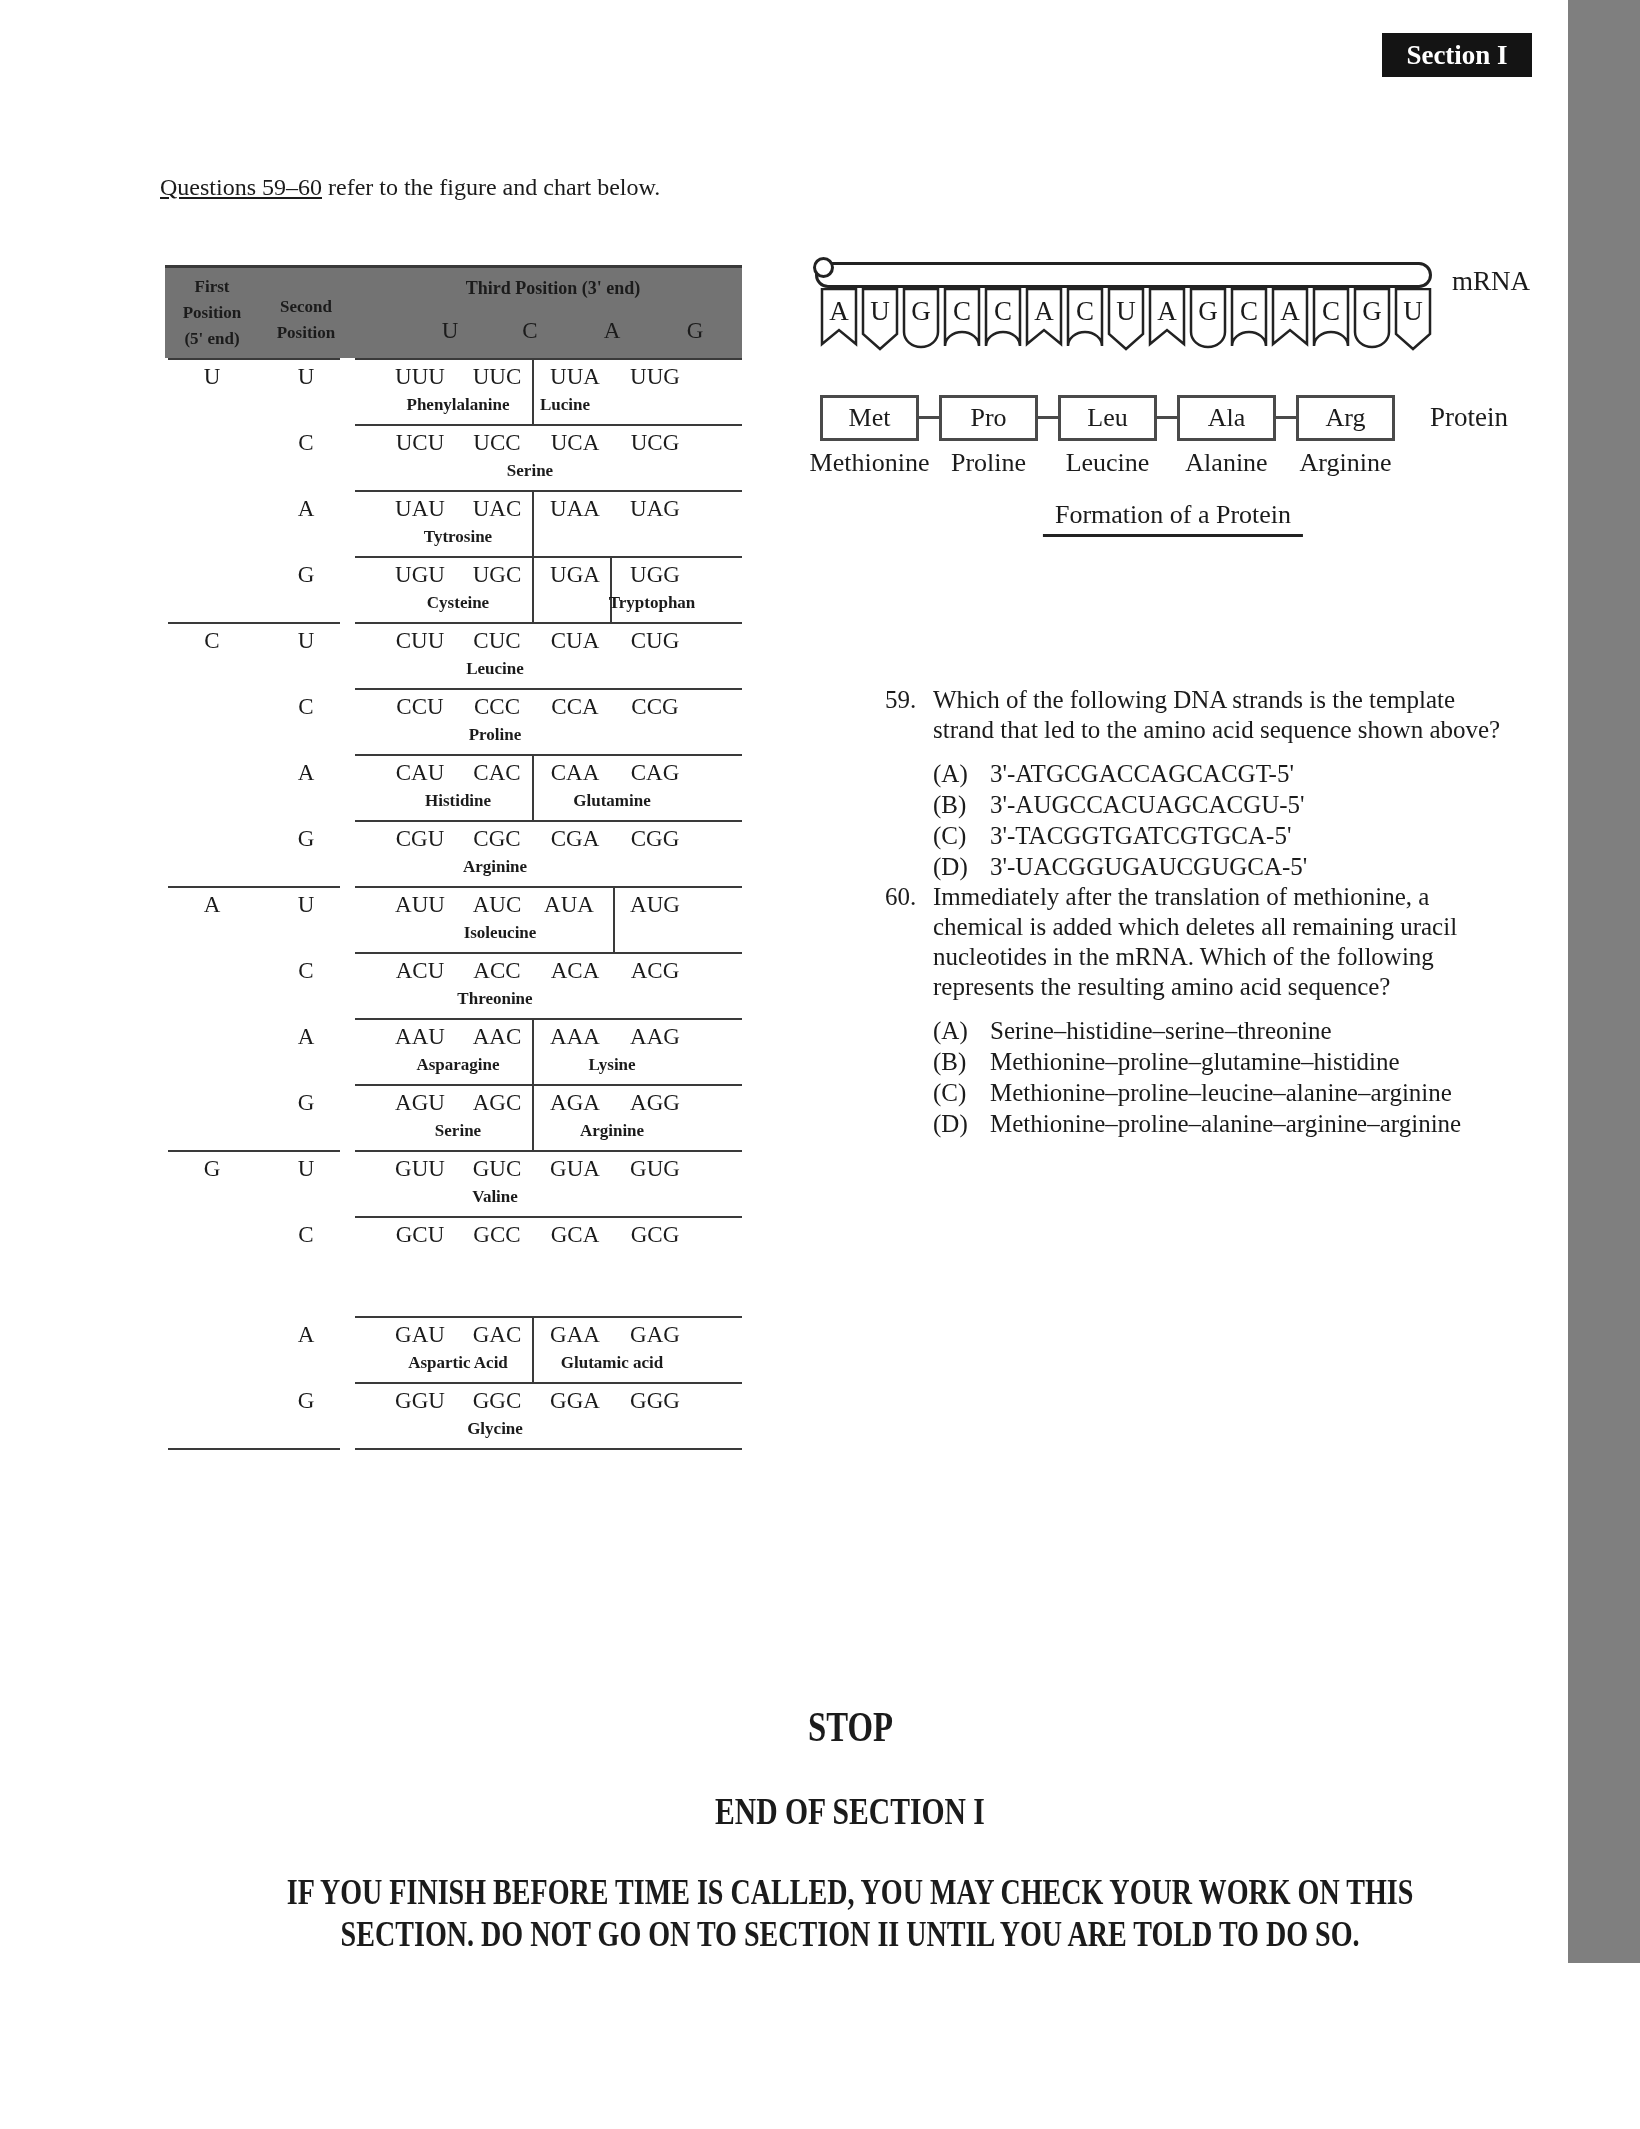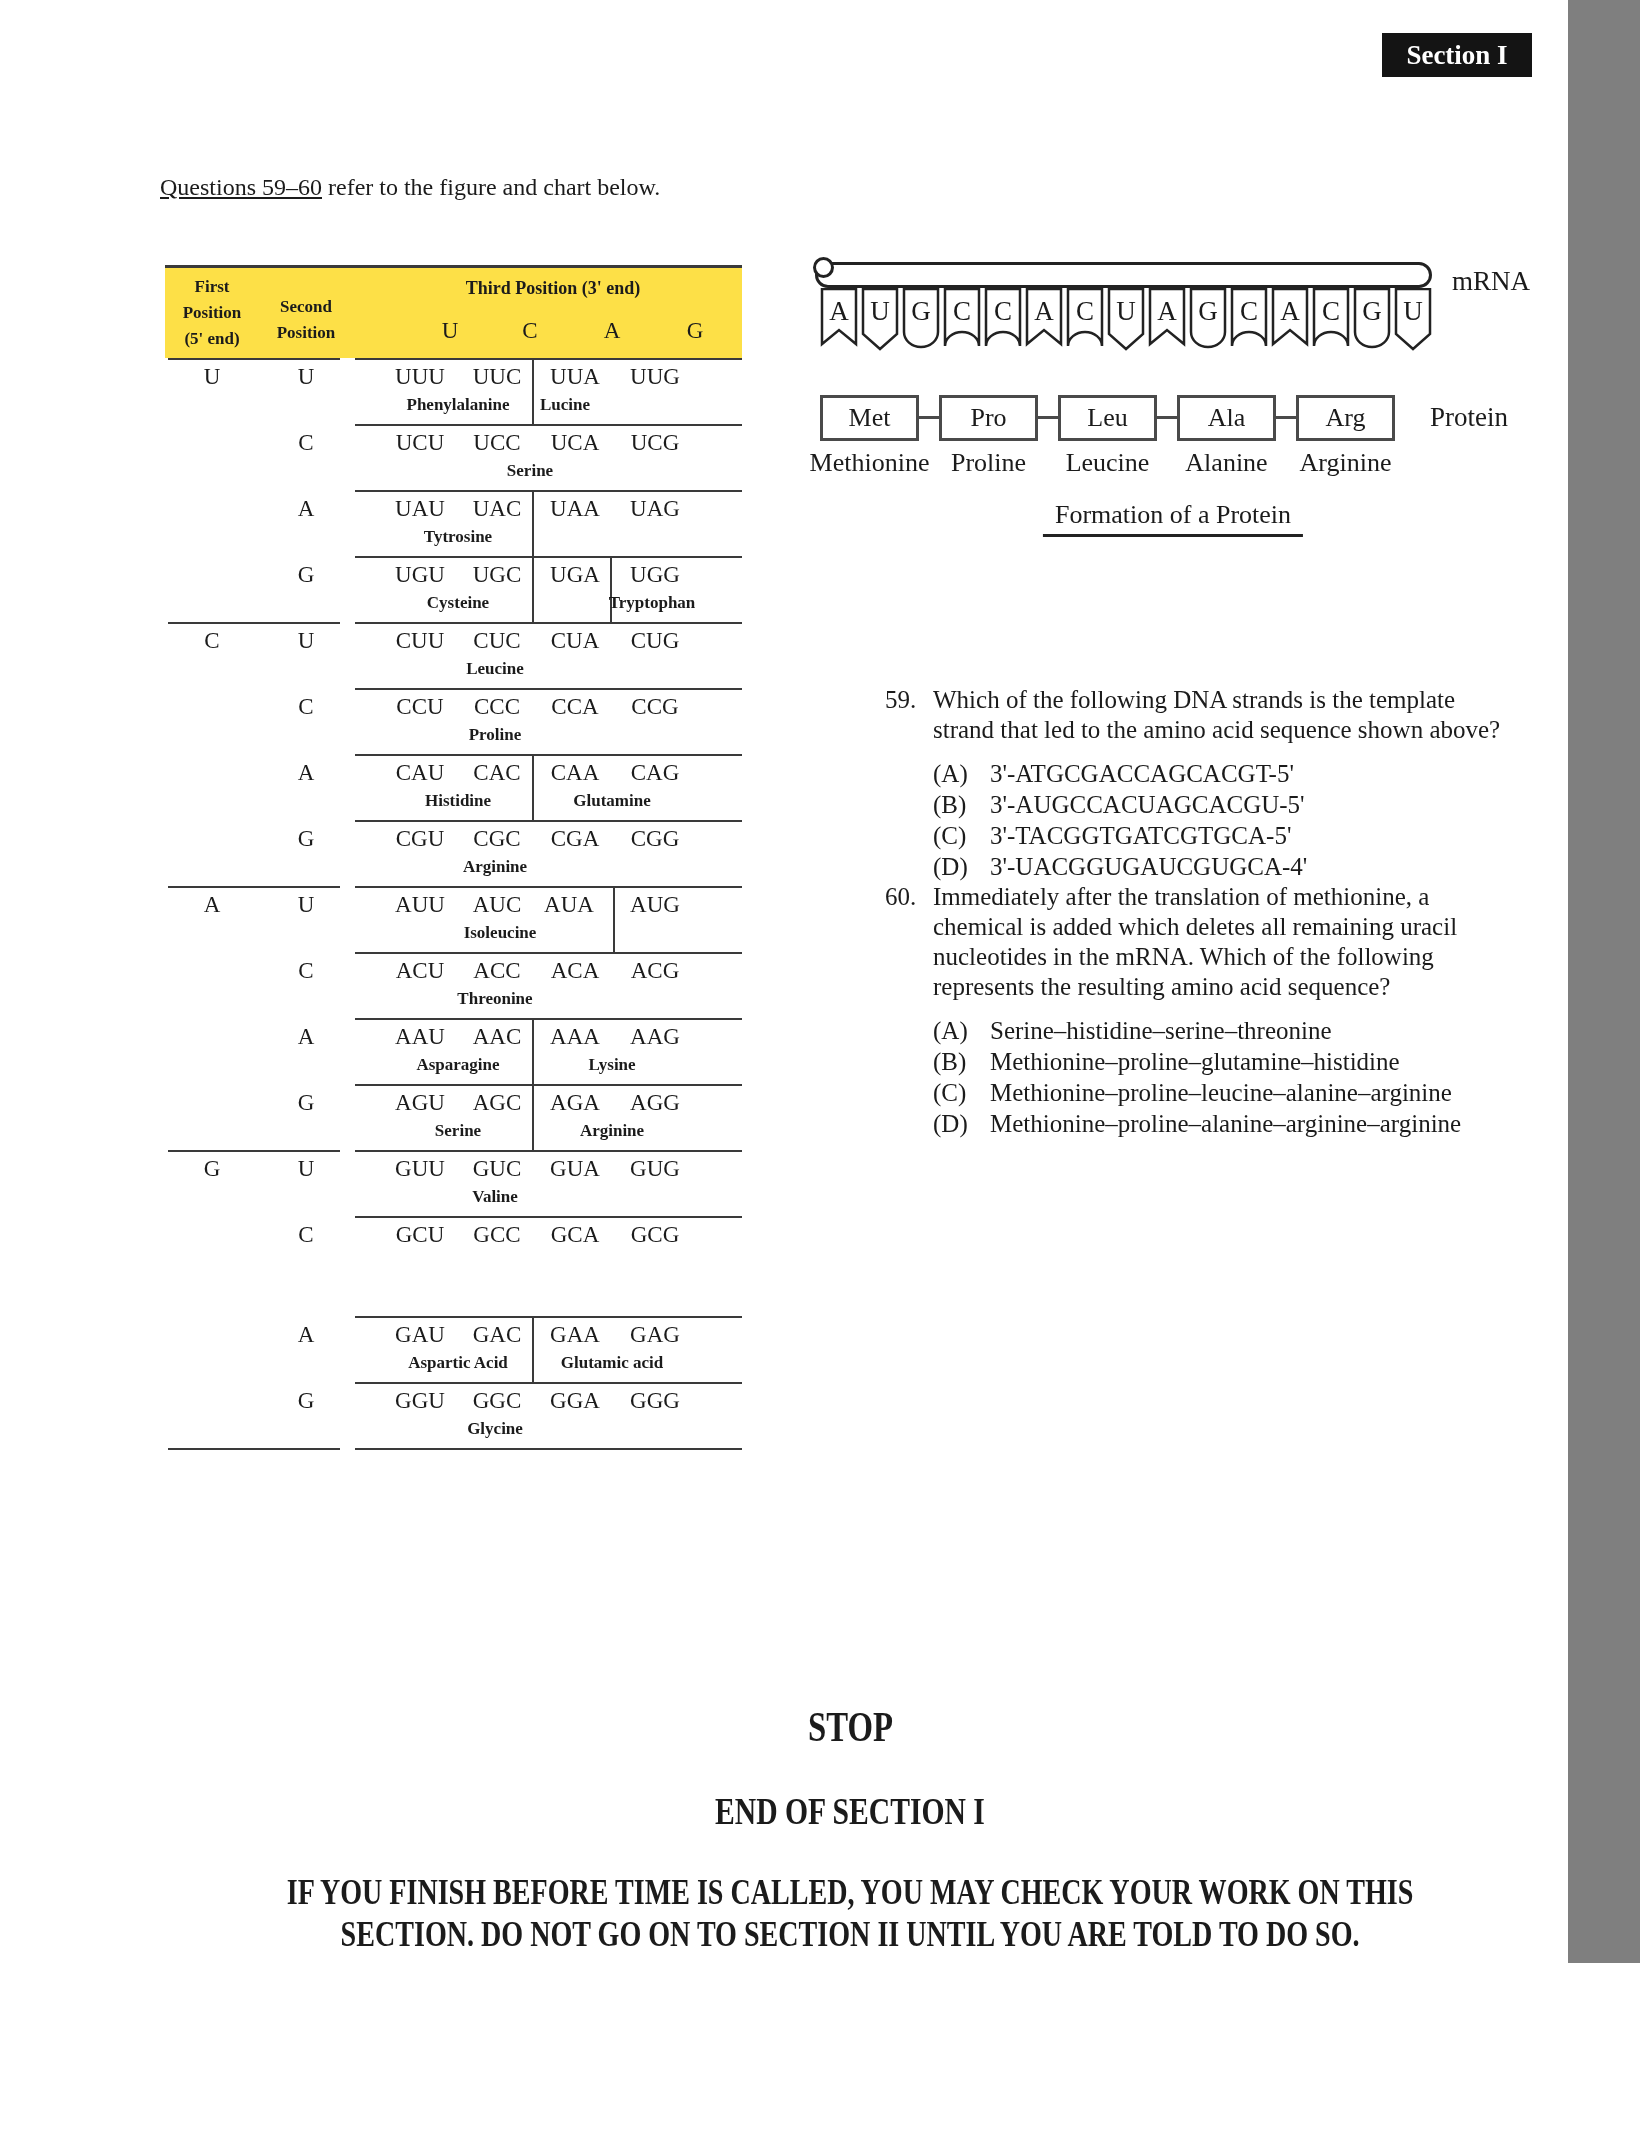--- a/index.html
+++ b/index.html
@@ -86,21 +86,21 @@
   <div class="badge" style="background: rgb(20, 20, 20); color: rgb(255, 255, 255);">
     <span>Section I</span>
   </div>
 
   <div class="intro">
     <span class="u">Questions 59–60</span><span> refer to the figure and chart below.</span>
   </div>
 
   <div class="gtable">
     <div class="gt-divider" style="background: rgb(58, 58, 58);"></div>
-    <div class="gt-subheader" style="background: #fde047;">
+    <div class="gt-subheader" style="background: #737373;">
       <div class="gt-sub-c" style="left:47px;top:6px;">First
 Position
 (5' end)</div>
       <div class="gt-sub-c" style="left:141px;top:26px;">Second
 Position</div>
       <div class="gt-third" style="left:388px;top:10px;">Third Position (3' end)</div>
       <div>
           <div class="gt-tl" style="left: 285px; top: 50px;">U</div>
           <div class="gt-tl" style="left: 365px; top: 50px;">C</div>
           <div class="gt-tl" style="left: 447px; top: 50px;">A</div>
@@ -382,21 +382,21 @@
           <div class="choice">
             <div class="cl">(B)</div>
             <div class="ct">3'-AUGCCACUAGCACGU-5'</div>
           </div>
           <div class="choice">
             <div class="cl">(C)</div>
             <div class="ct">3'-TACGGTGATCGTGCA-5'</div>
           </div>
           <div class="choice">
             <div class="cl">(D)</div>
-            <div class="ct">3'-UACGGUGAUCGUGCA-4'</div>
+            <div class="ct">3'-UACGGUGAUCGUGCA-5'</div>
           </div>
         </div>
       </div>
       <div class="question">
         <div class="qnum">60.</div>
         <div class="qtext">Immediately after the translation of methionine, a
 chemical is added which deletes all remaining uracil
 nucleotides in the mRNA. Which of the following
 represents the resulting amino acid sequence?</div>
         <div class="choices">

